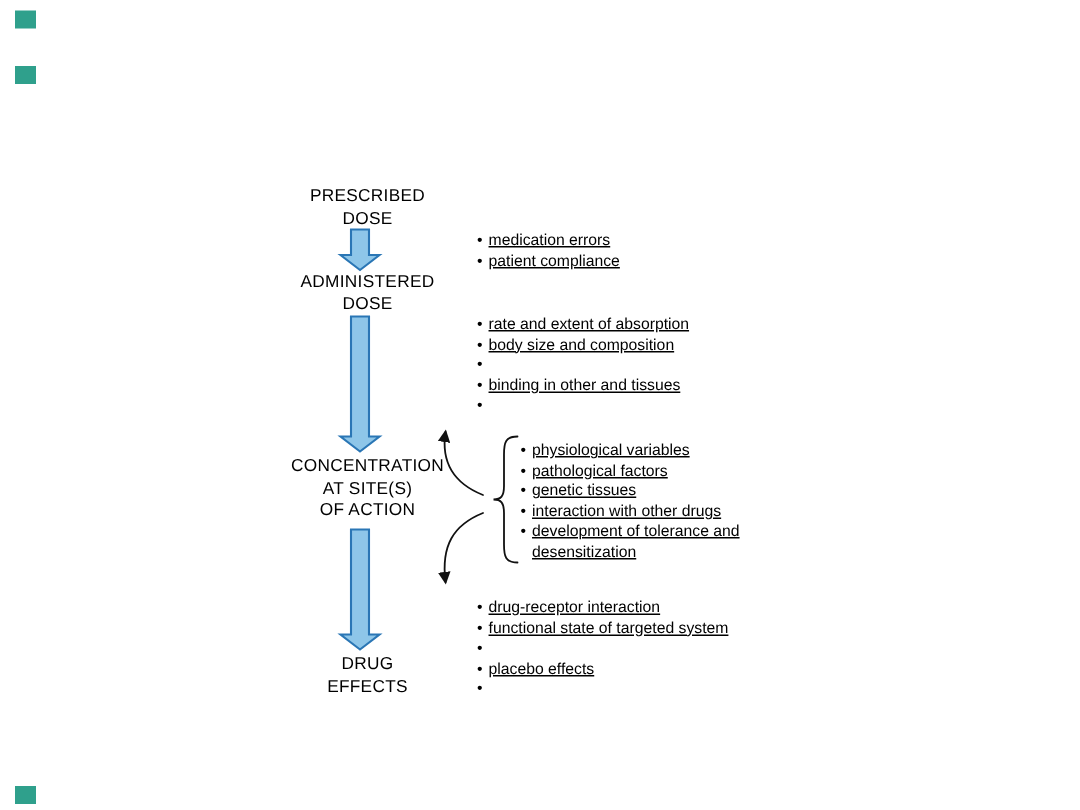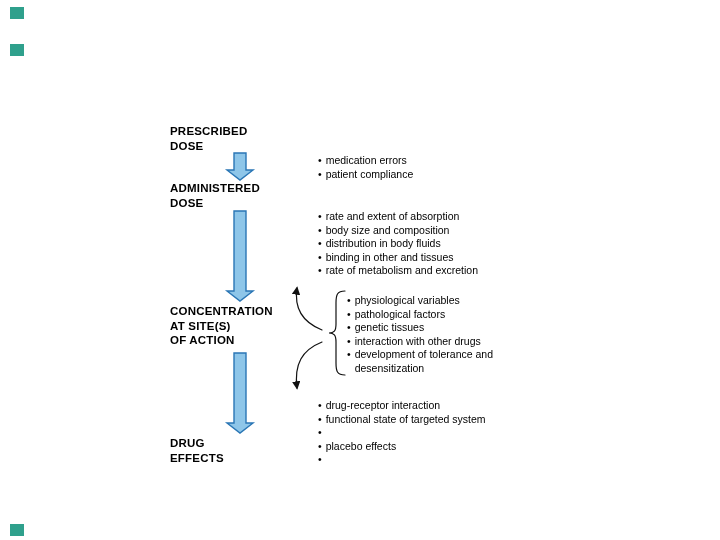--- a/index.html
+++ b/index.html
@@ -29,22 +29,22 @@
     path.curve, path.brace {
       fill: none;
       stroke: #111111;
       stroke-width: 1.2;
       stroke-linecap: round;
     }
 
     .flow-label {
       position: absolute;
       width: 150px;
-      text-align: left;
-      font-weight: bold;
+      text-align: center;
+      font-weight: normal;
       font-size: 11.5px;
       line-height: 14.5px;
       letter-spacing: 0.2px;
       color: #000;
       white-space: pre-line;
     }
     #node1 { left: 170px; top: 124px; }
     #node2 { left: 170px; top: 181px; }
     #node3 { left: 170px; top: 304px; }
     #node4 { left: 170px; top: 436px; }
@@ -55,21 +55,21 @@
       line-height: 13.6px;
       color: #000;
     }
     #g1 { left: 318px; top: 154px; width: 200px; }
     #g2 { left: 318px; top: 210px; width: 230px; }
     #g3 { left: 347px; top: 294px; width: 195px; }
     #g4 { left: 318px; top: 399px; width: 245px; }
 
     .bullet { display: flex; gap: 4px; }
     .bullet .dot { flex: 0 0 auto; }
-    .bullet .bt { white-space: pre-line; }
+    .bullet .bt { white-space: pre-line; text-decoration: underline; }
   </style>
 </head>
 <body>
 
 <div class="stage">
 
   <div class="sq" id="sq1"></div>
   <div class="sq" id="sq2"></div>
   <div class="sq" id="sq3"></div>
 
@@ -115,29 +115,27 @@
     <div class="bullet">
         <span class="dot">•</span>
         <span class="bt">rate and extent of absorption</span>
       </div>
     <div class="bullet">
         <span class="dot">•</span>
         <span class="bt">body size and composition</span>
       </div>
     <div class="bullet">
         <span class="dot">•</span>
-        <span class="bt">distribution in body fluids</span>
       </div>
     <div class="bullet">
         <span class="dot">•</span>
         <span class="bt">binding in other and tissues</span>
       </div>
     <div class="bullet">
         <span class="dot">•</span>
-        <span class="bt">rate of metabolism and excretion</span>
       </div>
   </div>
 
   <div class="bullets" id="g3">
     <div class="bullet">
         <span class="dot">•</span>
         <span class="bt">physiological variables</span>
       </div>
     <div class="bullet">
         <span class="dot">•</span>

